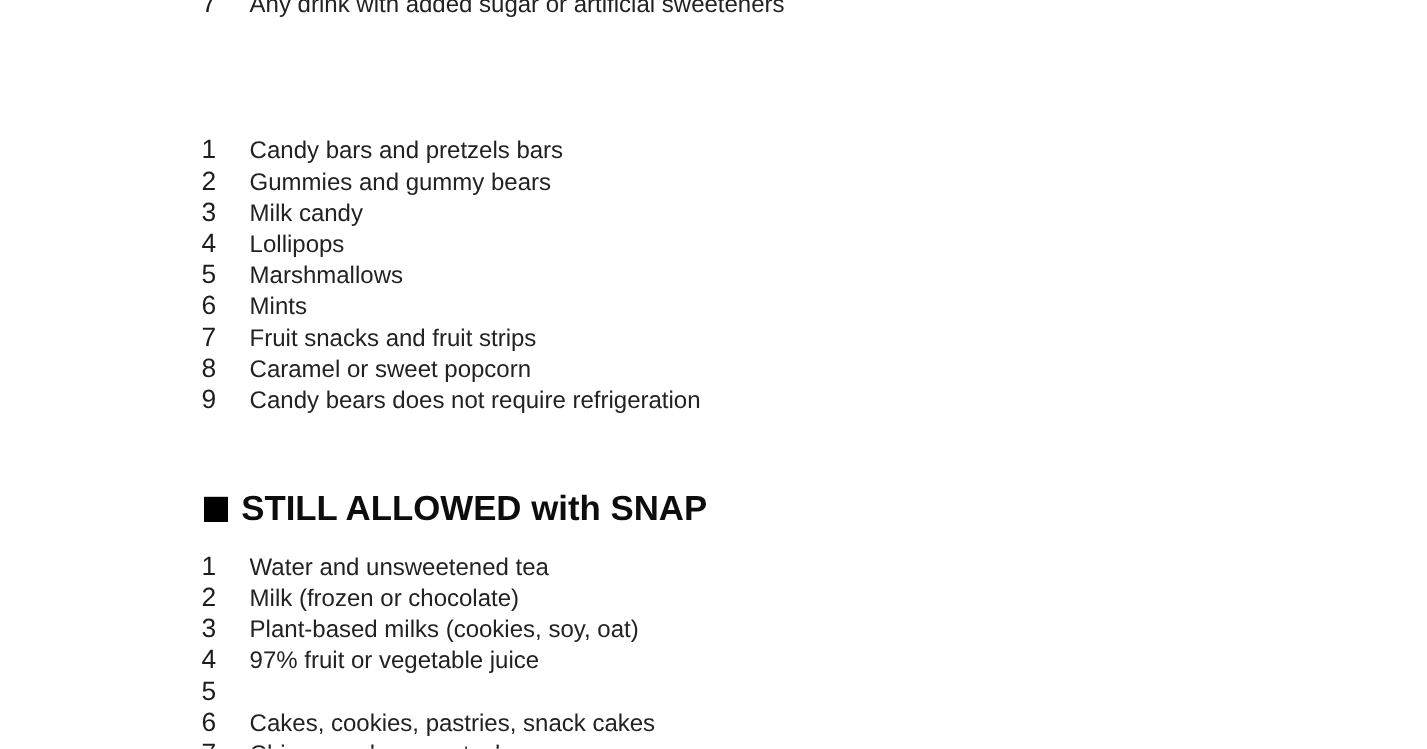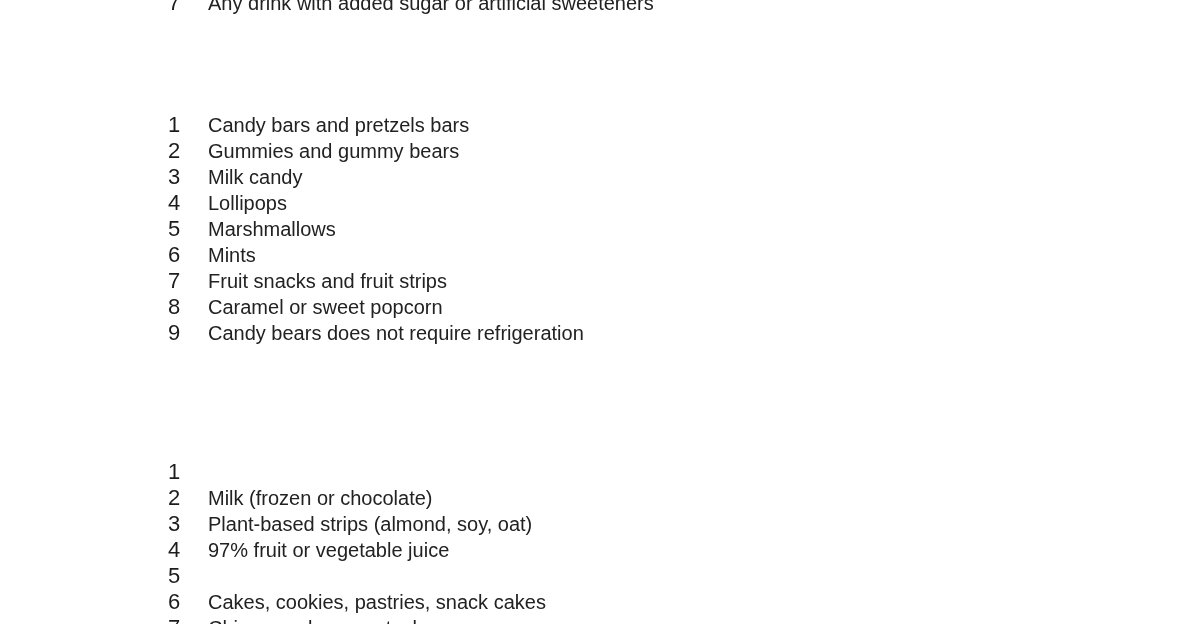--- a/index.html
+++ b/index.html
@@ -111,32 +111,37 @@
     <div class="list-row" style="top:294px;">
       <span class="num">8</span>
       <span class="txt">Caramel or sweet popcorn</span>
     </div>
     <div class="list-row" style="top:320px;">
       <span class="num">9</span>
       <span class="txt">Candy bears does not require refrigeration</span>
     </div>
   </div>
 
+  <div class="section-heading">
+    <span class="square"></span>
+    <span>STILL ALLOWED with SNAP</span>
+  </div>
 
   <div>
     <div class="list-row" style="top:459px;">
       <span class="num">1</span>
+      <span class="txt">Water and unsweetened tea</span>
     </div>
     <div class="list-row" style="top:485px;">
       <span class="num">2</span>
       <span class="txt">Milk (frozen or chocolate)</span>
     </div>
     <div class="list-row" style="top:511px;">
       <span class="num">3</span>
-      <span class="txt">Plant-based strips (almond, soy, oat)</span>
+      <span class="txt">Plant-based milks (cookies, soy, oat)</span>
     </div>
     <div class="list-row" style="top:537px;">
       <span class="num">4</span>
       <span class="txt">97% fruit or vegetable juice</span>
     </div>
     <div class="list-row" style="top:563px;">
       <span class="num">5</span>
     </div>
     <div class="list-row" style="top:589px;">
       <span class="num">6</span>

